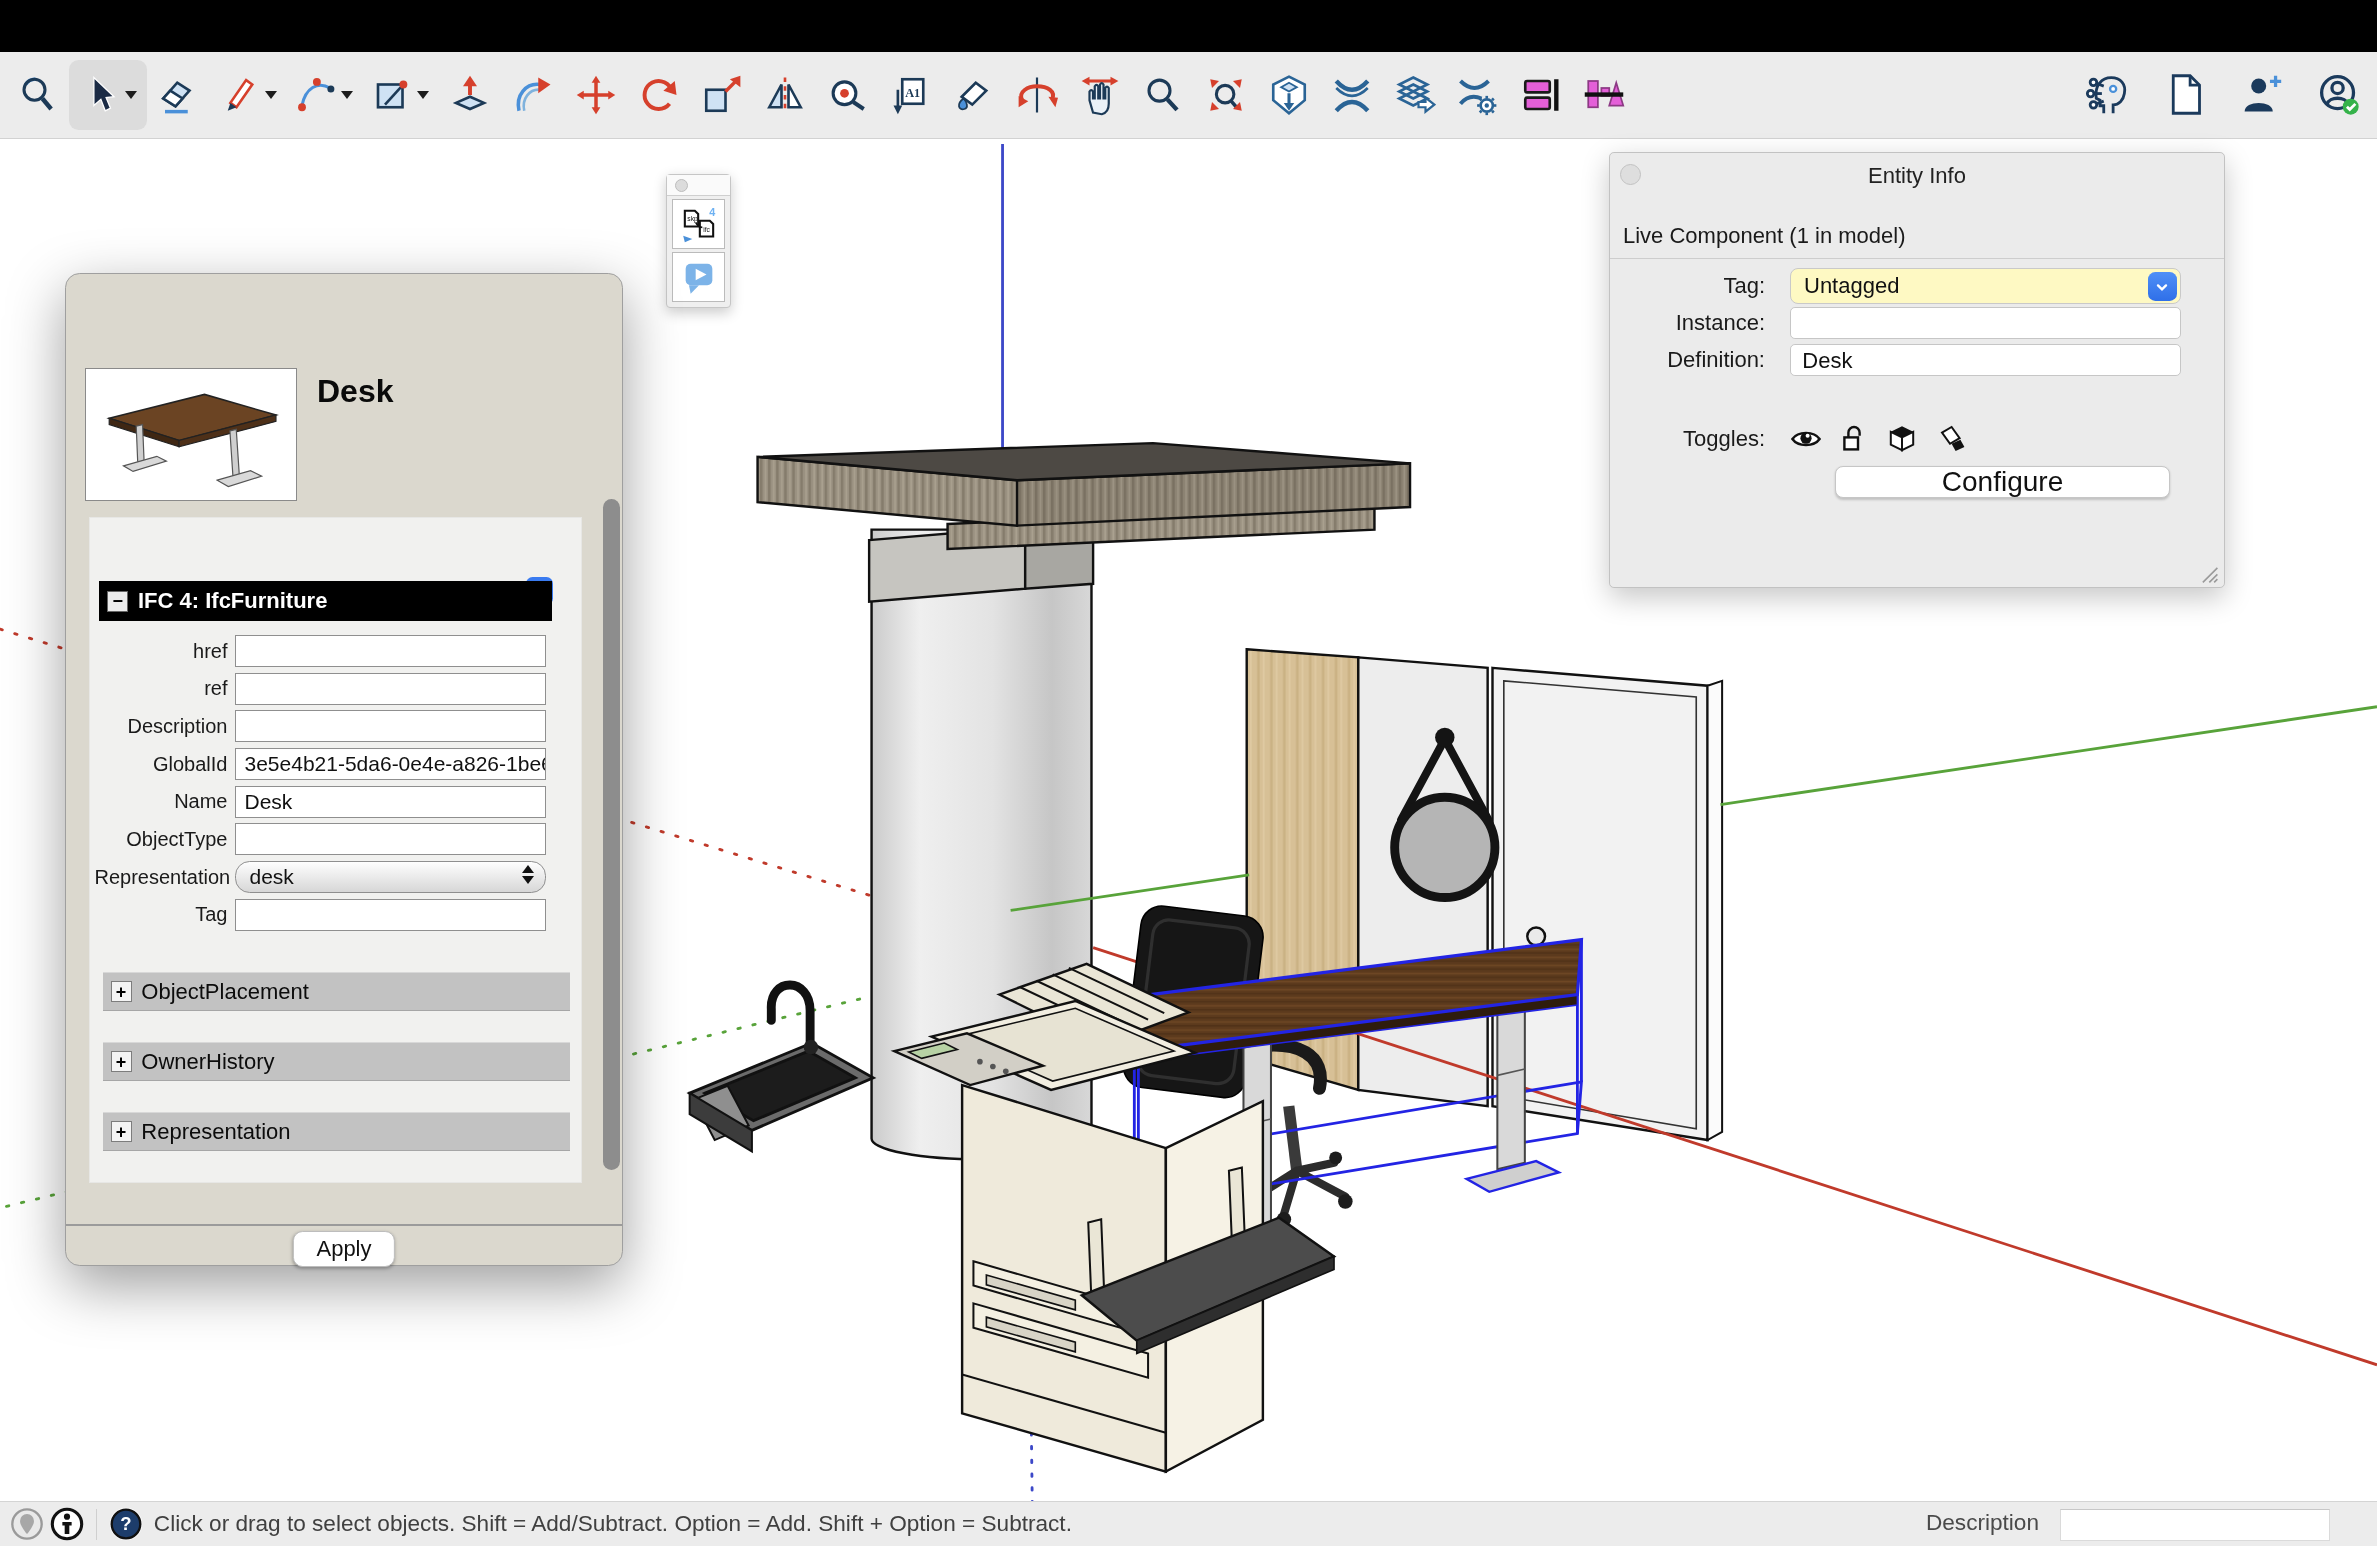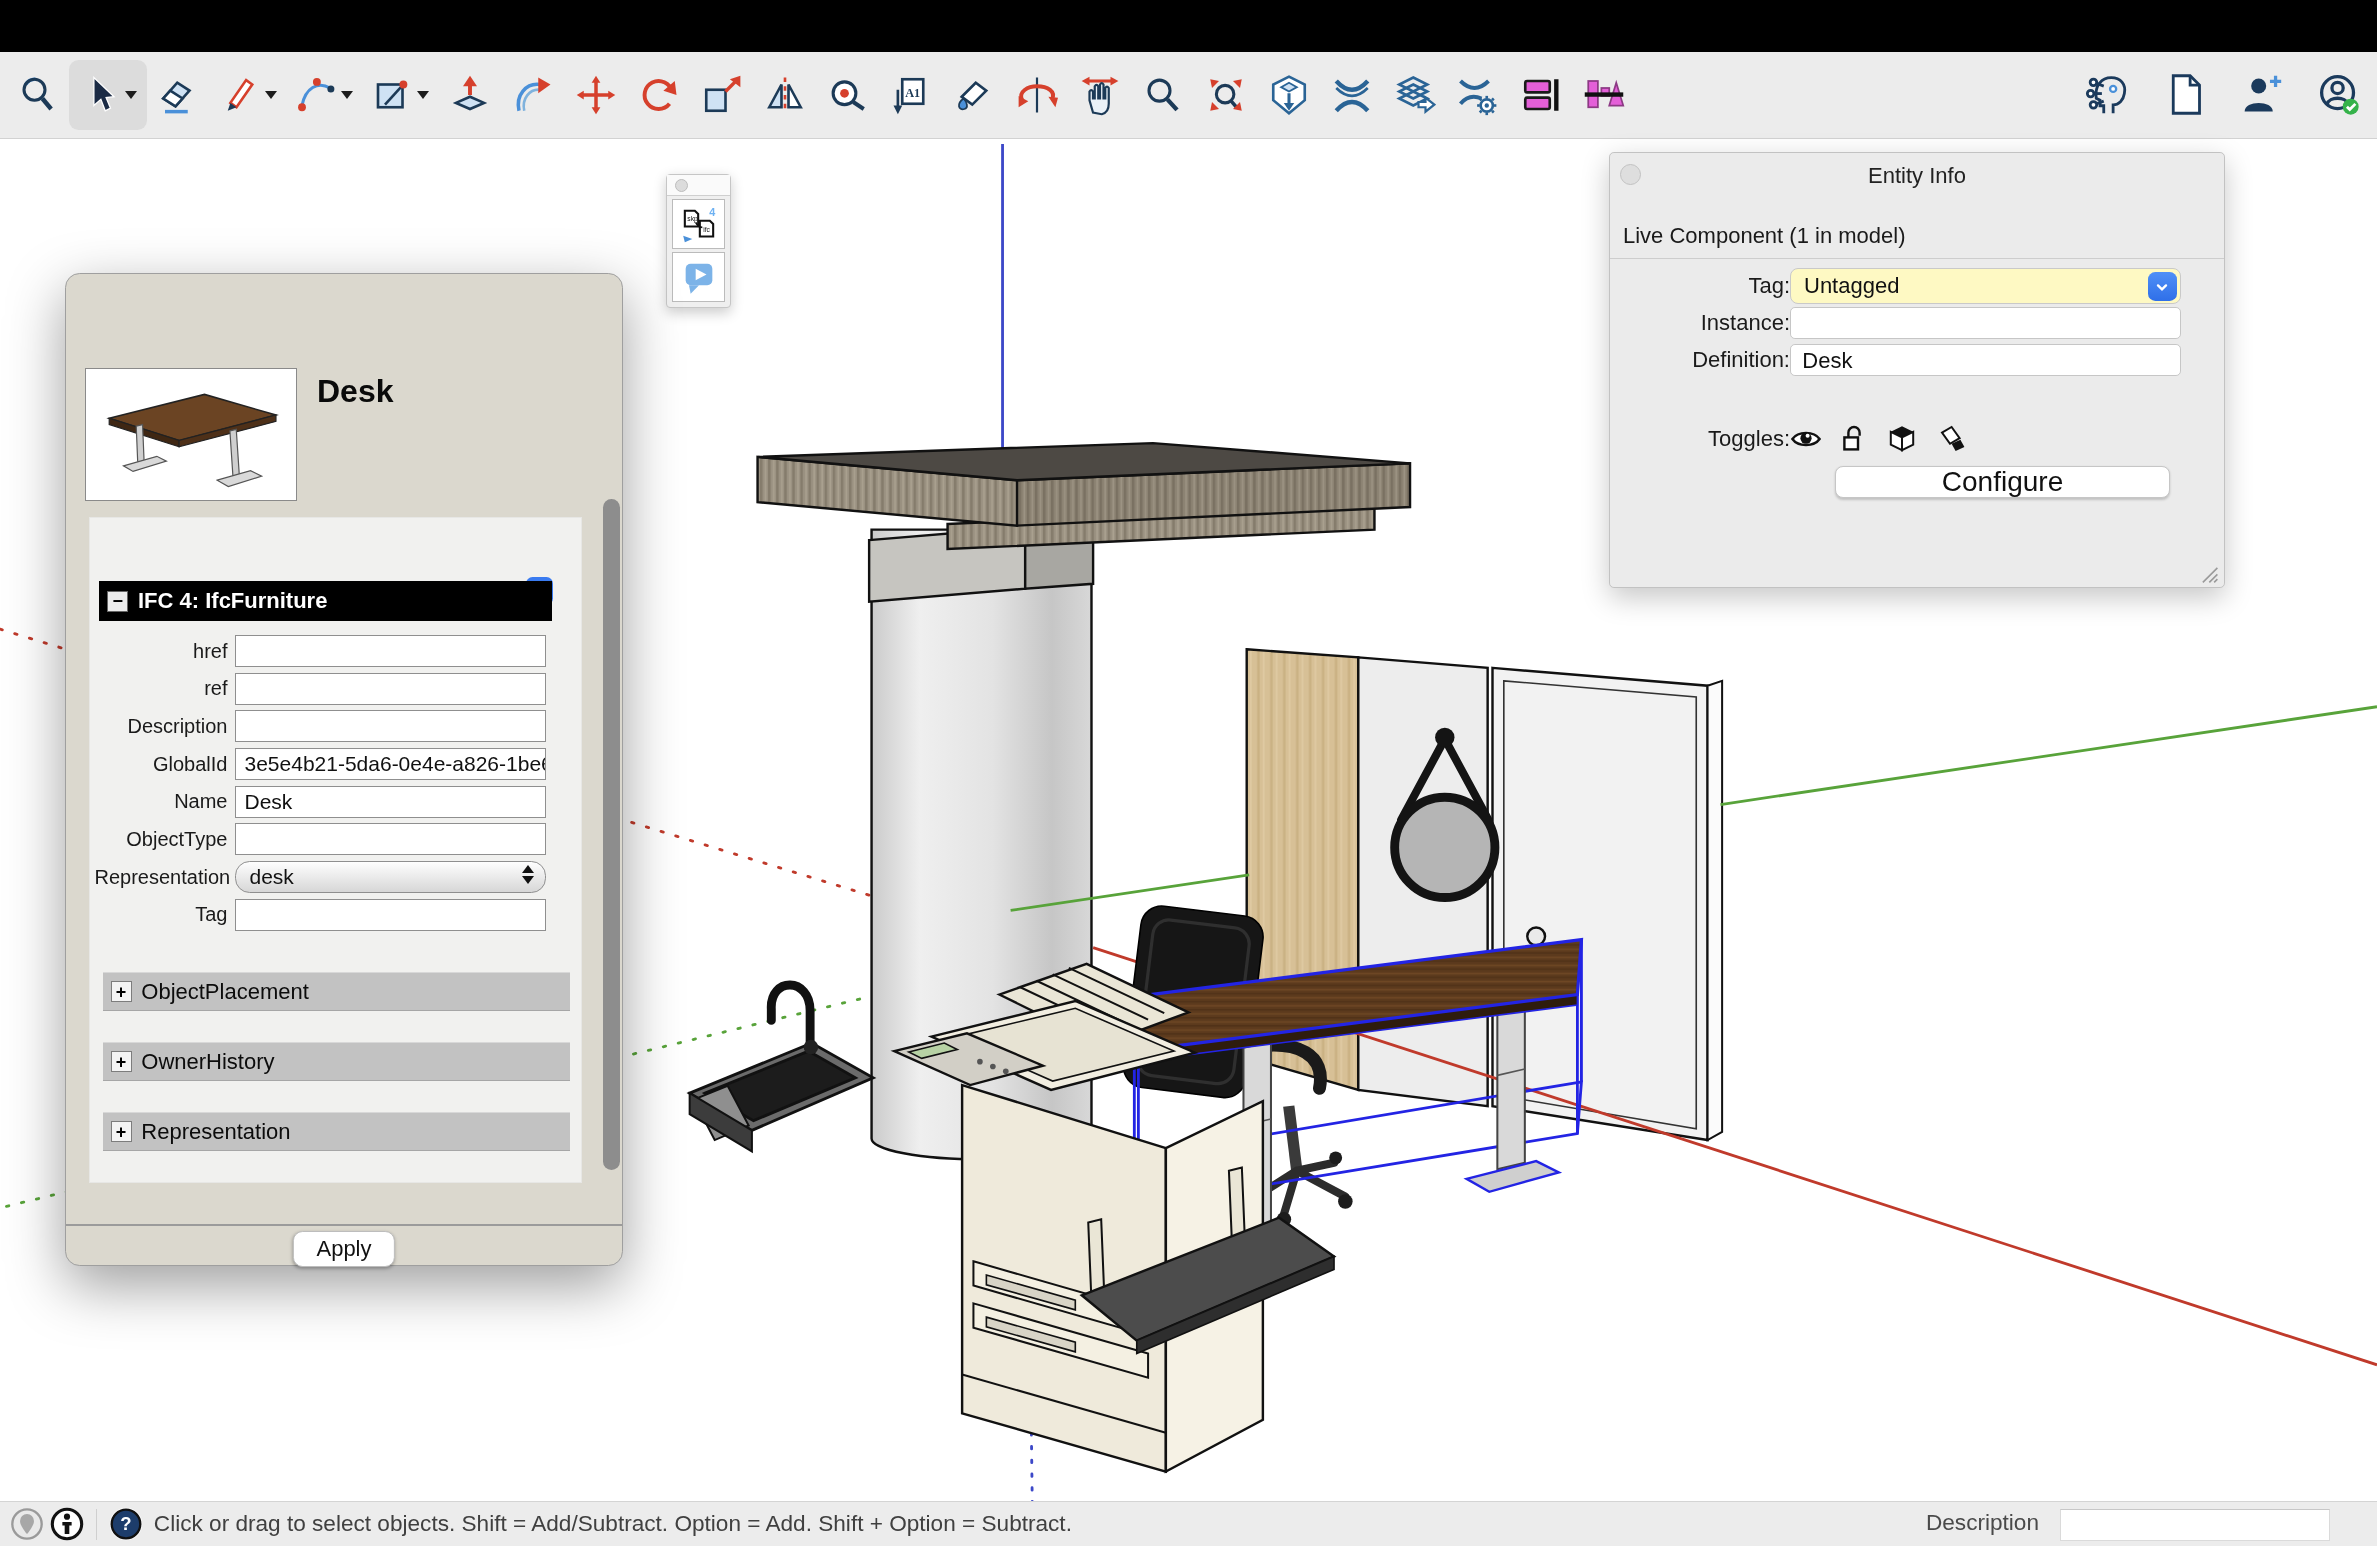--- a/index.html
+++ b/index.html
@@ -76,21 +76,21 @@
 
   
   #ei{position:absolute;left:1609px;top:152px;width:616px;height:436px;background:#ebebeb;
       border:0.8px solid #c2c2c2;border-radius:4.9px;box-shadow:0 9.7px 27.5px rgba(0,0,0,.22);z-index:20;}
   #ei .eicirc{position:absolute;left:9.7px;top:11.3px;width:21px;height:21px;border-radius:50%;
       background:#dedede;border:0.8px solid #c2c2c2;}
   #ei .eititle{position:absolute;left:0;top:9.7px;width:100%;text-align:center;font-size:22px;color:#222;}
   #ei .eisub{position:absolute;left:13px;top:70px;font-size:22px;color:#1a1a1a;}
   #ei .eidiv{position:absolute;left:0;top:105px;width:100%;height:0.8px;background:#cdcdcd;}
   .eirow{position:absolute;left:0;width:100%;display:flex;align-items:center;}
-  .eilabel{width:180px;text-align:right;font-size:22px;color:#1a1a1a;padding-right:0;flex:none;}
+  .eilabel{width:180px;text-align:right;font-size:22px;color:#1a1a1a;padding-right:25px;flex:none;}
   .eifield{width:391px;height:32px;background:#fff;border:0.8px solid #c6c6c6;border-radius:4.9px;
            font-size:22px;line-height:31px;padding:0 11.3px;}
   .eitag{width:391px;height:36px;background:#fef9c3;border:0.8px solid #c9c9c9;border-radius:8px;
          font-size:22px;line-height:34px;padding:0 42px 0 13px;position:relative;}
   .eitag .tagbtn{position:absolute;right:3.2px;top:3.2px;width:29px;height:29px;border-radius:7.3px;
          background:linear-gradient(#4f90f7,#2f6fe8);display:flex;align-items:center;justify-content:center;}
   .toggleicons{display:flex;gap:16px;align-items:center;}
   .toggleicons svg{width:32px;height:32px;}
   .configure-btn{position:absolute;left:225px;top:313px;width:335px;height:32px;background:#fff;
         border:0.8px solid #c6c6c6;border-radius:8px;font-size:28px;display:flex;align-items:center;

